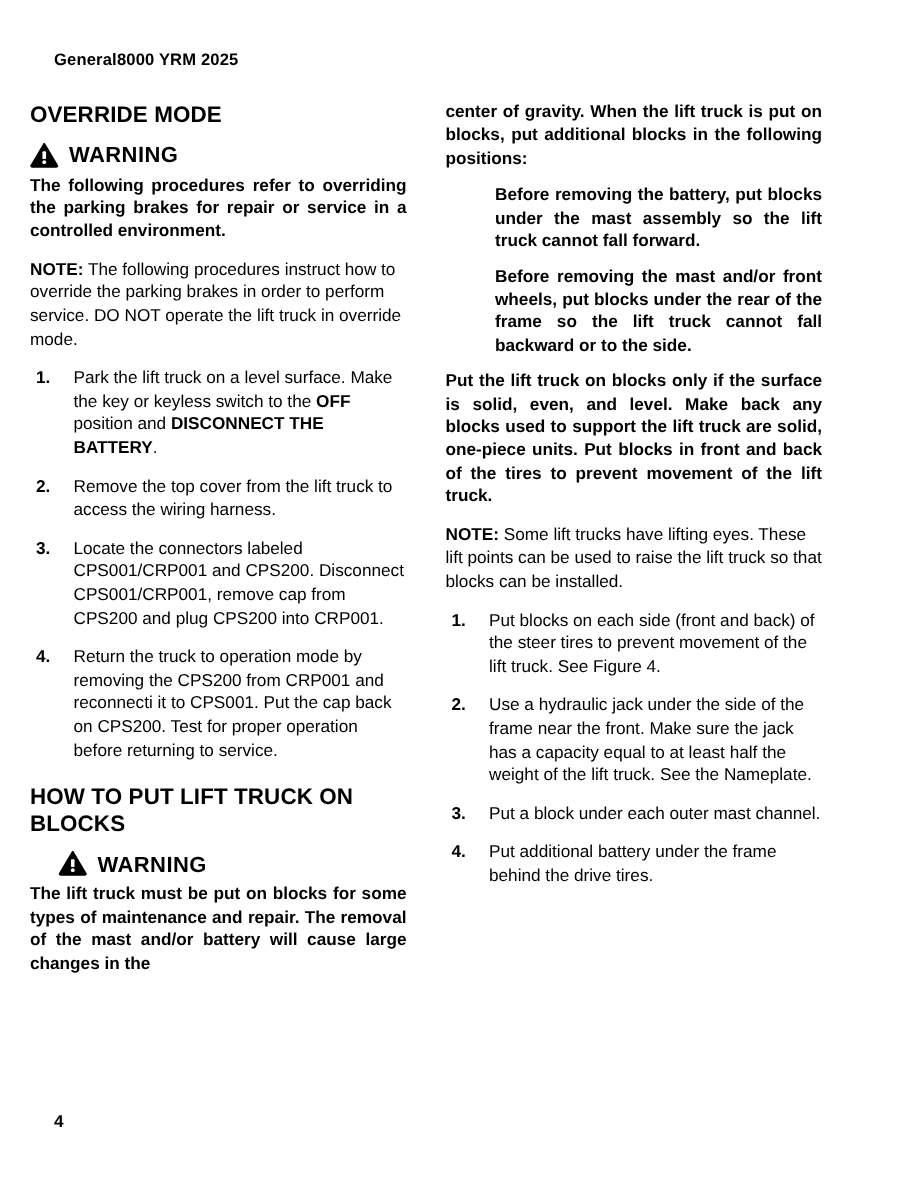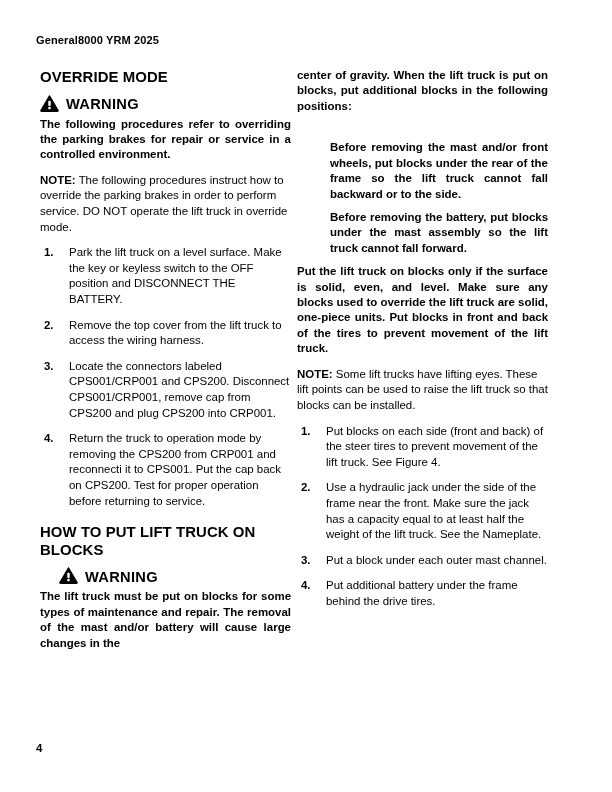--- a/index.html
+++ b/index.html
@@ -35,21 +35,21 @@
     font-weight: bold;
     letter-spacing: 0.01em;
   }
 
   
   .col {
     position: absolute;
     top: 68px;
     width: 251px;
   }
-  .col-left  { left: 40px; }
+  .col-left  { left: 20px; }
   .col-right { left: 297px; }
 
   
   h1.sec {
     font-size: 11.2pt;
     font-weight: bold;
     margin: 0 0 9px 0;
     line-height: 1.18;
     letter-spacing: 0.005em;
   }
@@ -86,21 +86,21 @@
   p {
     margin: 0 0 9px 0;
   }
   .bold-just {
     font-size: 8.6pt;
     font-weight: bold;
     text-align: justify;
     line-height: 1.345;
     margin: 0 0 10px 0;
   }
-  .bold-just.tight { margin-bottom: 26px; }
+  .bold-just.tight { margin-bottom: 9px; }
   .subbullet {
     font-size: 8.6pt;
     font-weight: bold;
     text-align: justify;
     line-height: 1.345;
     margin: 0 0 8px 0;
     padding-left: 33px;
   }
   .note {
     font-size: 8.6pt;
@@ -124,21 +124,21 @@
     margin-bottom: 10px;
   }
   ol.steps li:last-child { margin-bottom: 0; }
   ol.steps li .num {
     position: absolute;
     left: 4px;
     top: 0;
     font-weight: bold;
     font-size: 8.6pt;
   }
-  ol.steps li b { font-weight: normal; }
+  ol.steps li b { font-weight: bold; }
 
   .gap-before { margin-top: 11px; }
 
   
   .folio {
     position: absolute;
     left: 36px;
     top: 742px;
     font-size: 8.6pt;
     font-weight: bold;
@@ -194,25 +194,25 @@
     </div>
 
     <p class="bold-just">The lift truck must be put on blocks for some types of maintenance and repair. The removal of the mast and/or battery will cause large changes in the</p>
 
   </div>
 
   <div class="col col-right">
 
     <p class="bold-just tight">center of gravity. When the lift truck is put on blocks, put additional blocks in the following positions:</p>
 
+    <p class="subbullet">Before removing the battery, put blocks under the mast assembly so the lift truck cannot fall forward.</p>
+
     <p class="subbullet">Before removing the mast and/or front wheels, put blocks under the rear of the frame so the lift truck cannot fall backward or to the side.</p>
 
-    <p class="subbullet">Before removing the battery, put blocks under the mast assembly so the lift truck cannot fall forward.</p>
-
-    <p class="bold-just">Put the lift truck on blocks only if the surface is solid, even, and level. Make sure any blocks used to override the lift truck are solid, one-piece units. Put blocks in front and back of the tires to prevent movement of the lift truck.</p>
+    <p class="bold-just">Put the lift truck on blocks only if the surface is solid, even, and level. Make back any blocks used to support the lift truck are solid, one-piece units. Put blocks in front and back of the tires to prevent movement of the lift truck.</p>
 
     <p class="note">
       <b>NOTE:</b>
       <span>Some lift trucks have lifting eyes. These lift points can be used to raise the lift truck so that blocks can be installed.</span>
     </p>
 
     <ol class="steps gap-before" id="right-steps">
         <li><span class="num">1.</span><span><span>Put blocks on each side (front and back) of the steer tires to prevent movement of the lift truck. See Figure 4.</span></span></li>
         <li><span class="num">2.</span><span><span>Use a hydraulic jack under the side of the frame near the front. Make sure the jack has a capacity equal to at least half the weight of the lift truck. See the Nameplate.</span></span></li>
         <li><span class="num">3.</span><span><span>Put a block under each outer mast channel.</span></span></li>

